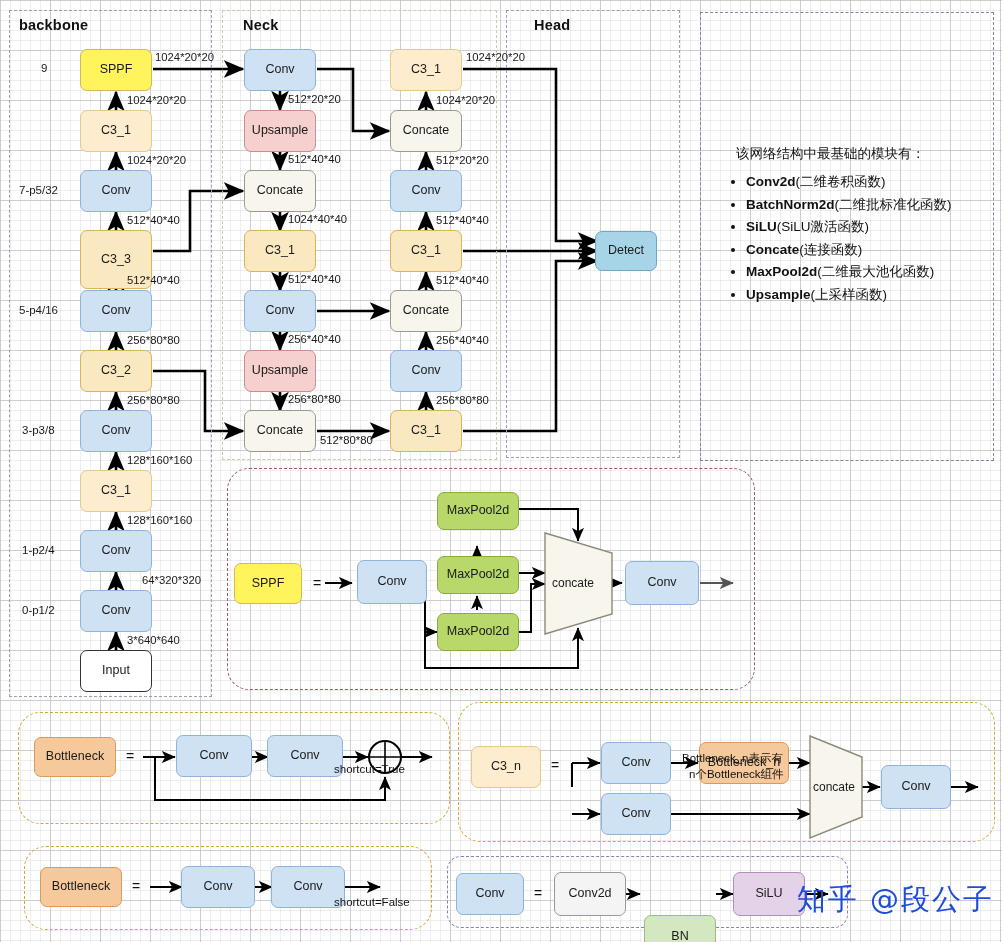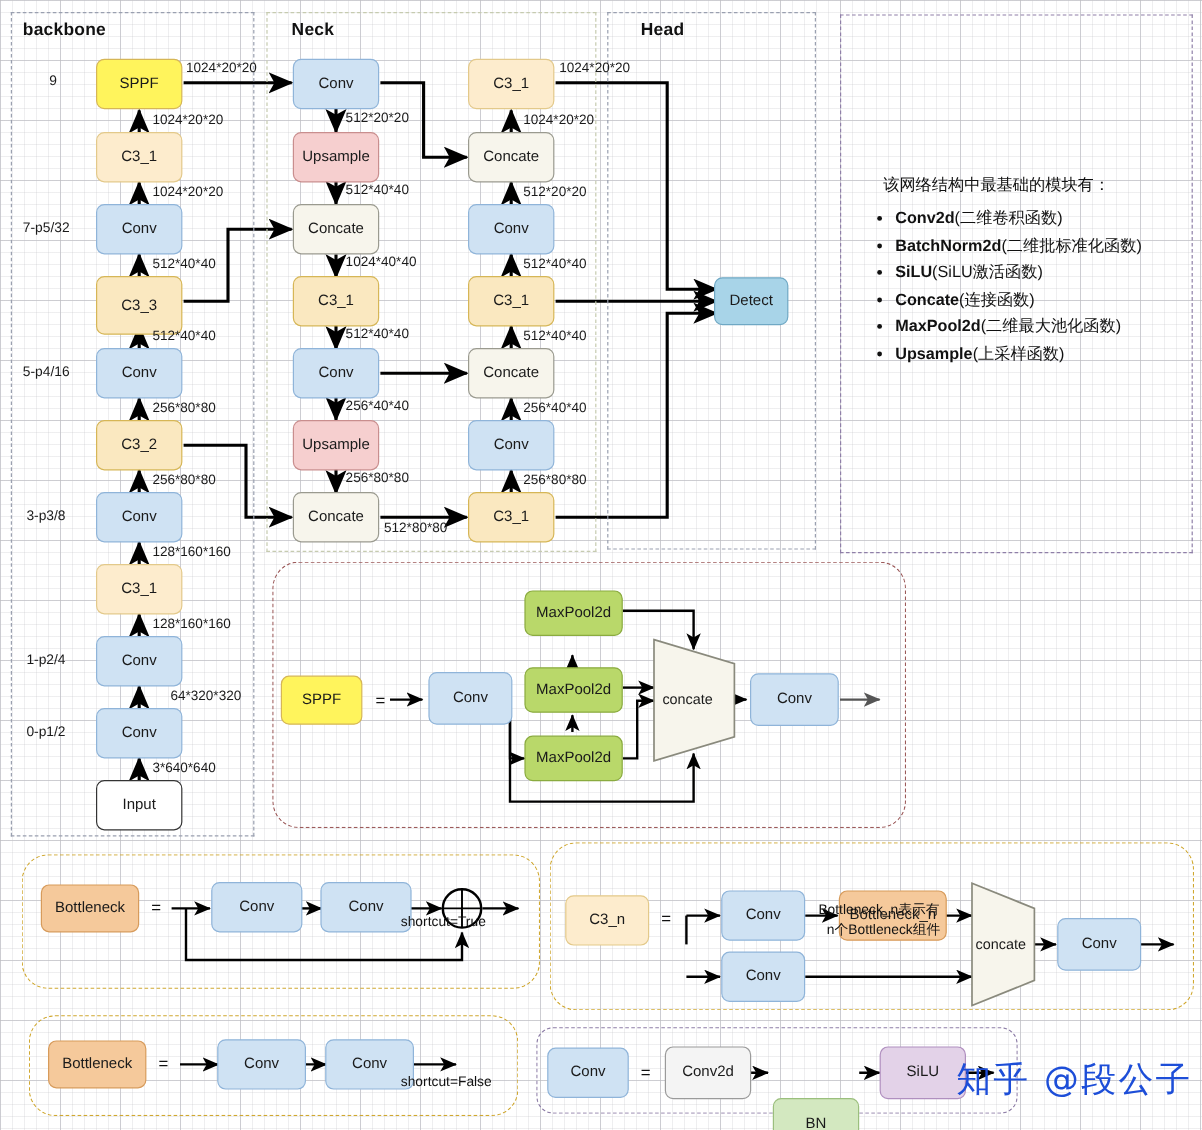--- a/index.html
+++ b/index.html
@@ -232,21 +232,21 @@
 <div class="sidelbl" style="left:41px; top:62px;">9</div>
 <div class="sidelbl" style="left:19px; top:184px;">7-p5/32</div>
 <div class="sidelbl" style="left:19px; top:304px;">5-p4/16</div>
 <div class="sidelbl" style="left:22px; top:424px;">3-p3/8</div>
 <div class="sidelbl" style="left:22px; top:544px;">1-p2/4</div>
 <div class="sidelbl" style="left:22px; top:604px;">0-p1/2</div>
 
 <div class="node n-yellow" style="left:80px; top:49px;  width:72px; height:42px;">SPPF</div>
 <div class="node n-tan-l" style="left:80px; top:110px; width:72px; height:42px;">C3_1</div>
 <div class="node n-blue" style="left:80px; top:170px; width:72px; height:42px;">Conv</div>
-<div class="node n-tan" style="left:80px; top:230px; width:72px; height:49px;">C3_3</div>
+<div class="node n-tan" style="left:80px; top:230px; width:72px; height:59px;">C3_3</div>
 <div class="node n-blue" style="left:80px; top:290px; width:72px; height:42px;">Conv</div>
 <div class="node n-tan" style="left:80px; top:350px; width:72px; height:42px;">C3_2</div>
 <div class="node n-blue" style="left:80px; top:410px; width:72px; height:42px;">Conv</div>
 <div class="node n-tan-l" style="left:80px; top:470px; width:72px; height:42px;">C3_1</div>
 <div class="node n-blue" style="left:80px; top:530px; width:72px; height:42px;">Conv</div>
 <div class="node n-blue" style="left:80px; top:590px; width:72px; height:42px;">Conv</div>
 <div class="node n-white" style="left:80px; top:650px; width:72px; height:42px;">Input</div>
 
 <div class="dim" style="left:155px; top:51px;">1024*20*20</div>
 <div class="dim" style="left:127px; top:94px;">1024*20*20</div>

